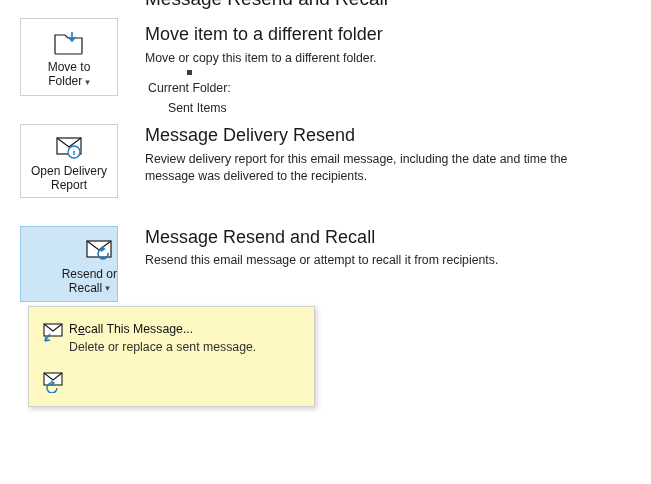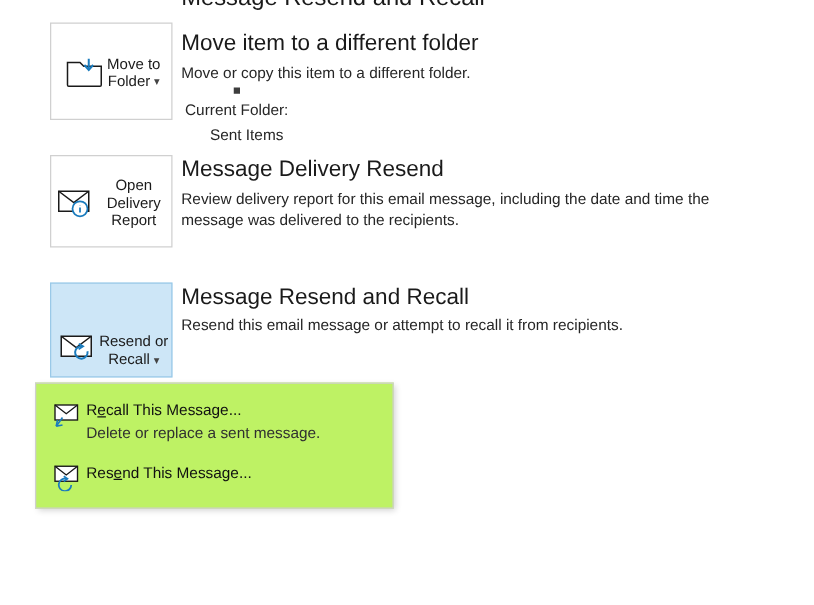--- a/index.html
+++ b/index.html
@@ -21,27 +21,27 @@
     position: absolute;
     left: 145px;
     top: -12px;
     font-size: 19px;
     color: #1a1a1a;
     white-space: nowrap;
   }
 
   .big-button {
     position: absolute;
-    left: 40px;
+    left: 20px;
     width: 98px;
     border: 1px solid #d0d0d0;
     background: #ffffff;
     box-sizing: border-box;
     display: flex;
-    flex-direction: row;
+    flex-direction: column;
     align-items: center;
     justify-content: center;
     padding-top: 6px;
     padding-bottom: 6px;
     cursor: default;
   }
   .big-button.selected {
     background: #cde6f7;
     border: 1px solid #9ac9e8;
   }
@@ -106,21 +106,21 @@
     margin-left: 16px;
     color: #262626;
   }
 
   
   .menu {
     position: absolute;
     left: 28px;
     top: 306px;
     width: 287px;
-    background: #bef264;
+    background: #fef9c3;
     border: 1px solid #cfcfcf;
     box-shadow: 2px 2px 5px rgba(0,0,0,0.18);
     padding: 5px 0 6px 0;
     box-sizing: border-box;
   }
   .menu-item {
     display: flex;
     align-items: flex-start;
     padding: 7px 8px 7px 10px;
     cursor: default;
@@ -235,17 +235,17 @@
   <div class="menu-item">
     <span class="menu-icon">
       <svg width="24" height="22" viewBox="0 0 24 22">
         <rect x="2" y="2" width="18" height="12" fill="#ffffff" stroke="#1a1a1a" stroke-width="1.1"></rect>
         <path d="M2 2 l9 7 l9 -7" fill="none" stroke="#1a1a1a" stroke-width="1.1"></path>
         <path d="M15 17 a5 5 0 1 1 -4 -5" fill="none" stroke="#1a7bbd" stroke-width="1.4"></path>
         <path d="M9 10 l3 2 l-3 2.2" fill="none" stroke="#1a7bbd" stroke-width="1.3"></path>
       </svg>
     </span>
     <span class="menu-text">
-      <span class="menu-title"><span>Res</span><u>e</u><span>nd This Message...</span></span><br>
+      <br>
     </span>
   </div>
 
 </div>
 
 </body></html>

